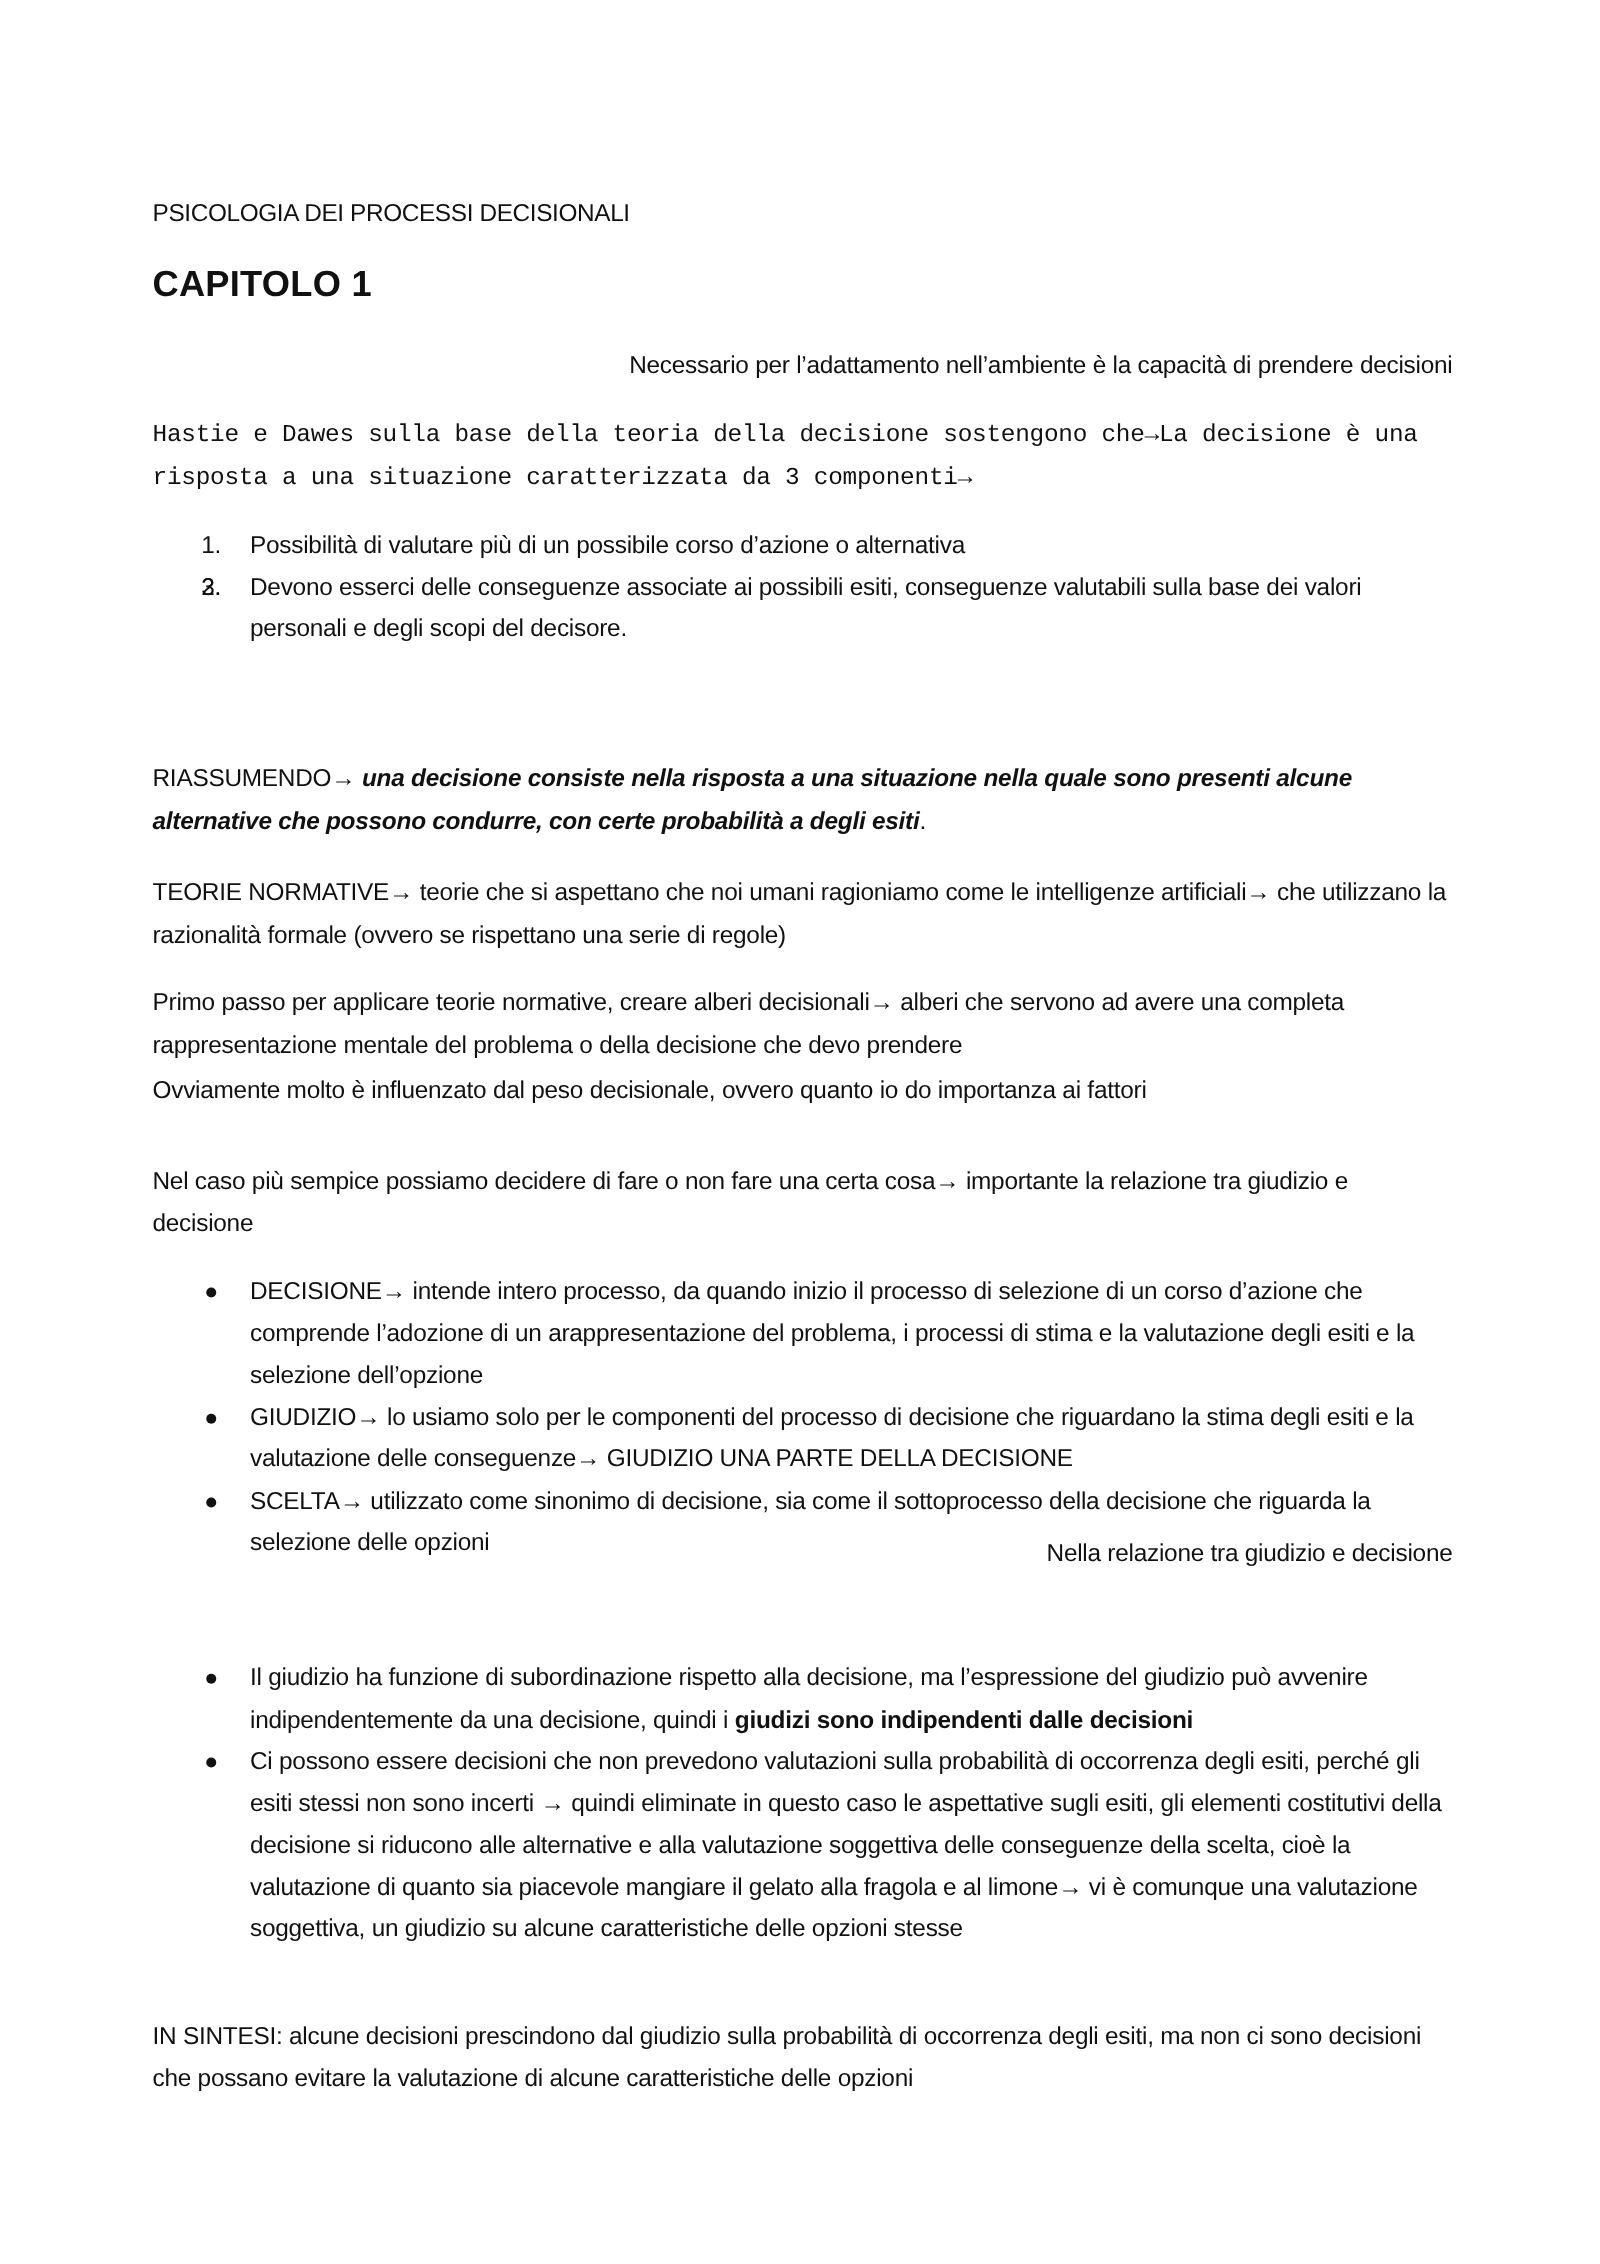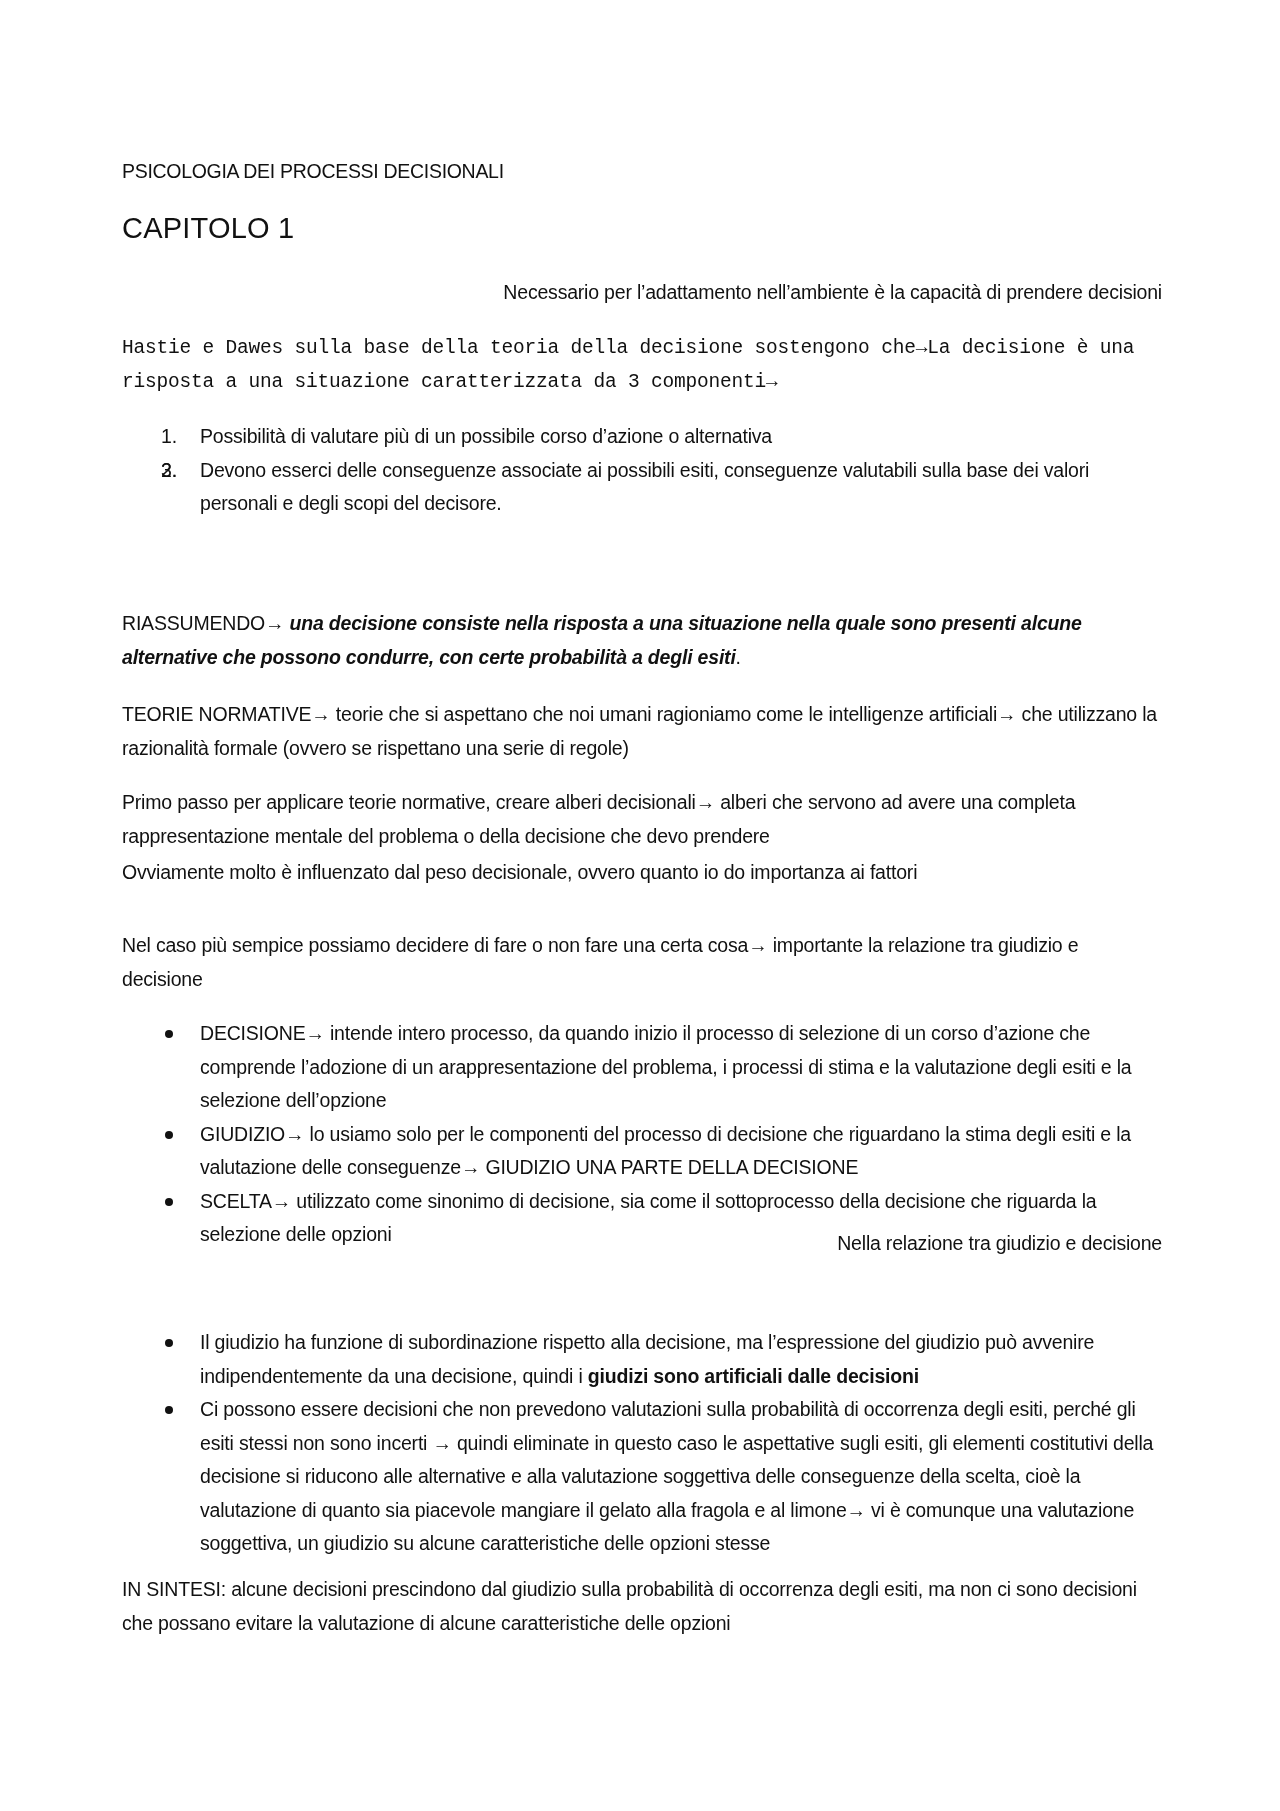--- a/index.html
+++ b/index.html
@@ -25,21 +25,21 @@
       line-height: 33.5px;
       letter-spacing: -0.2px;
       margin: 0;
     }
     .title-small {
       font-size: 19.5px;
       letter-spacing: -0.3px;
     }
     .h1 {
       font-size: 29px;
-      font-weight: normal;
+      font-weight: bold;
       letter-spacing: 0.2px;
     }
     .list {
       position: absolute;
       left: 0;
       width: 1040px;
       margin: 0;
       padding: 0;
       list-style: none;
     }
@@ -119,23 +119,23 @@
       <span class="bullet-dot"></span>
       <span>SCELTA→ utilizzato come sinonimo di decisione, sia come il sottoprocesso della decisione che riguarda la selezione delle opzioni</span>
     </li>
   </ul>
 
   <p class="p" style="top:1227px;text-align:right;">Nella relazione tra giudizio e decisione</p>
 
   <ul class="list" style="top:1326px;">
     <li class="li">
       <span class="bullet-dot"></span>
-      <span>Il giudizio ha funzione di subordinazione rispetto alla decisione, ma l’espressione del giudizio può avvenire indipendentemente da una decisione, quindi i </span><span class="b">giudizi sono artificiali dalle decisioni</span>
+      <span>Il giudizio ha funzione di subordinazione rispetto alla decisione, ma l’espressione del giudizio può avvenire indipendentemente da una decisione, quindi i </span><span class="b">giudizi sono indipendenti dalle decisioni</span>
     </li>
     <li class="li">
       <span class="bullet-dot"></span>
       <span>Ci possono essere decisioni che non prevedono valutazioni sulla probabilità di occorrenza degli esiti, perché gli esiti stessi non sono incerti → quindi eliminate in questo caso le aspettative sugli esiti, gli elementi costitutivi della decisione si riducono alle alternative e alla valutazione soggettiva delle conseguenze della scelta, cioè la valutazione di quanto sia piacevole mangiare il gelato alla fragola e al limone→ vi è comunque una valutazione soggettiva, un giudizio su alcune caratteristiche delle opzioni stesse</span>
     </li>
   </ul>
 
-  <p class="p" style="top:1573px;">IN SINTESI: alcune decisioni prescindono dal giudizio sulla probabilità di occorrenza degli esiti, ma non ci sono decisioni che possano evitare la valutazione di alcune caratteristiche delle opzioni</p>
+  <p class="p" style="top:1613px;">IN SINTESI: alcune decisioni prescindono dal giudizio sulla probabilità di occorrenza degli esiti, ma non ci sono decisioni che possano evitare la valutazione di alcune caratteristiche delle opzioni</p>
 
 </div>
 
 </body></html>

